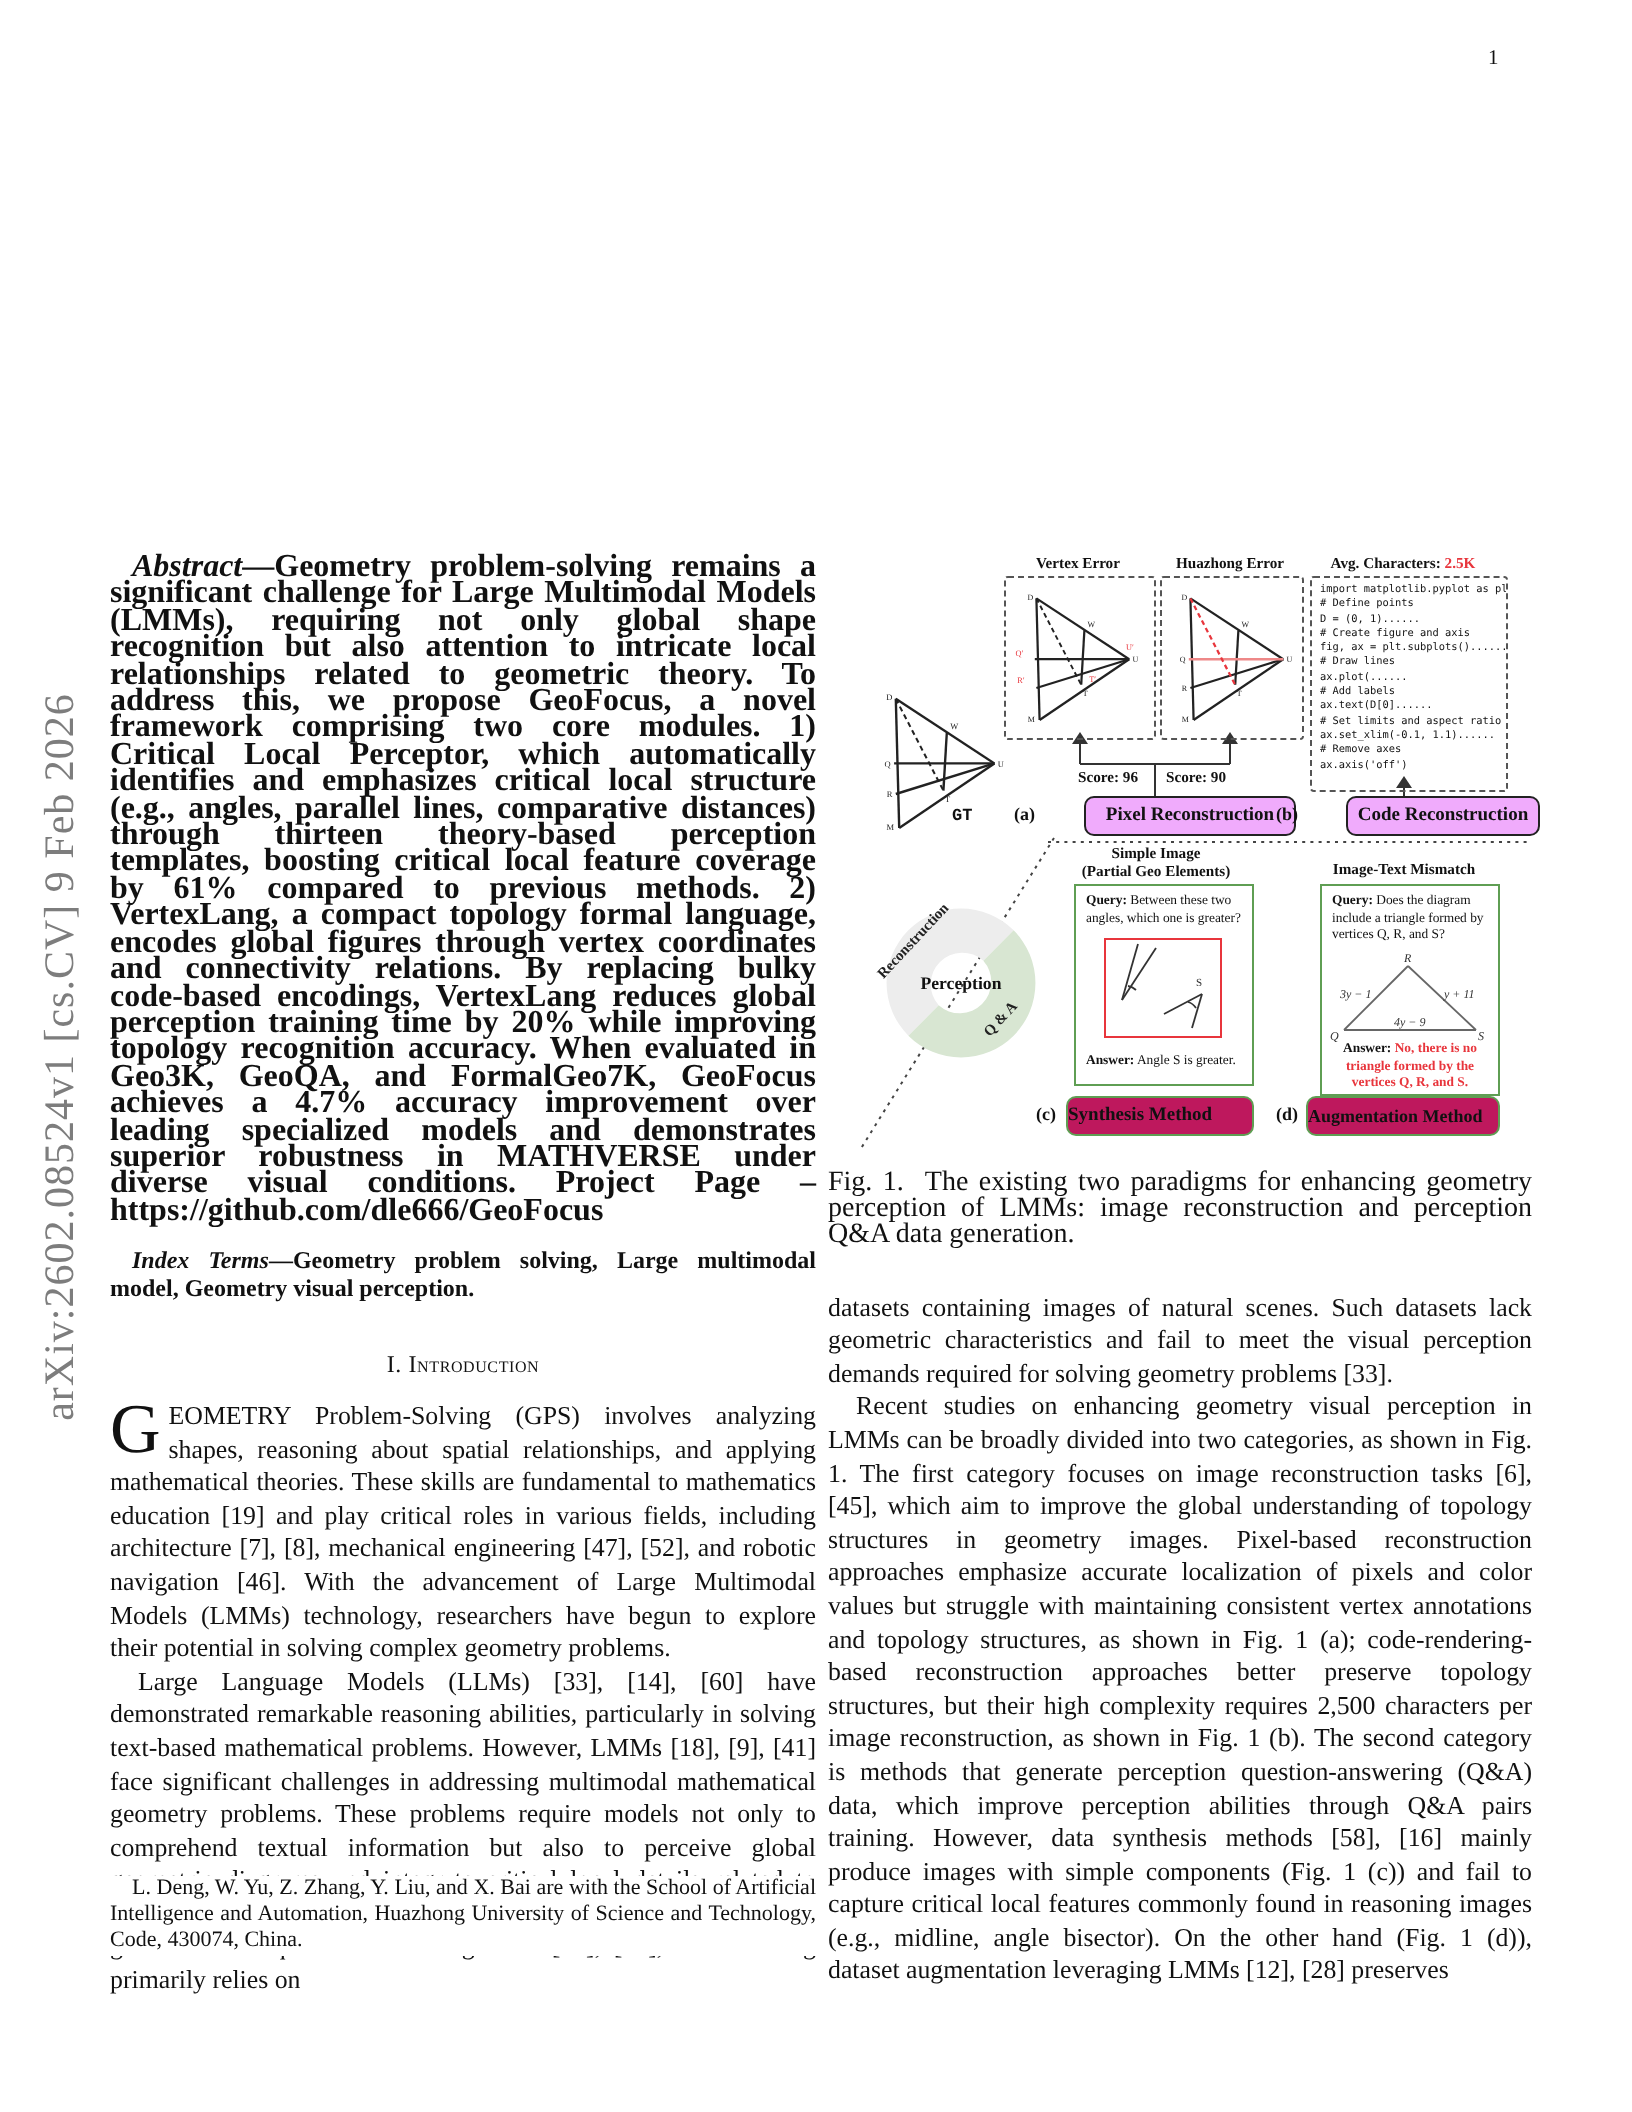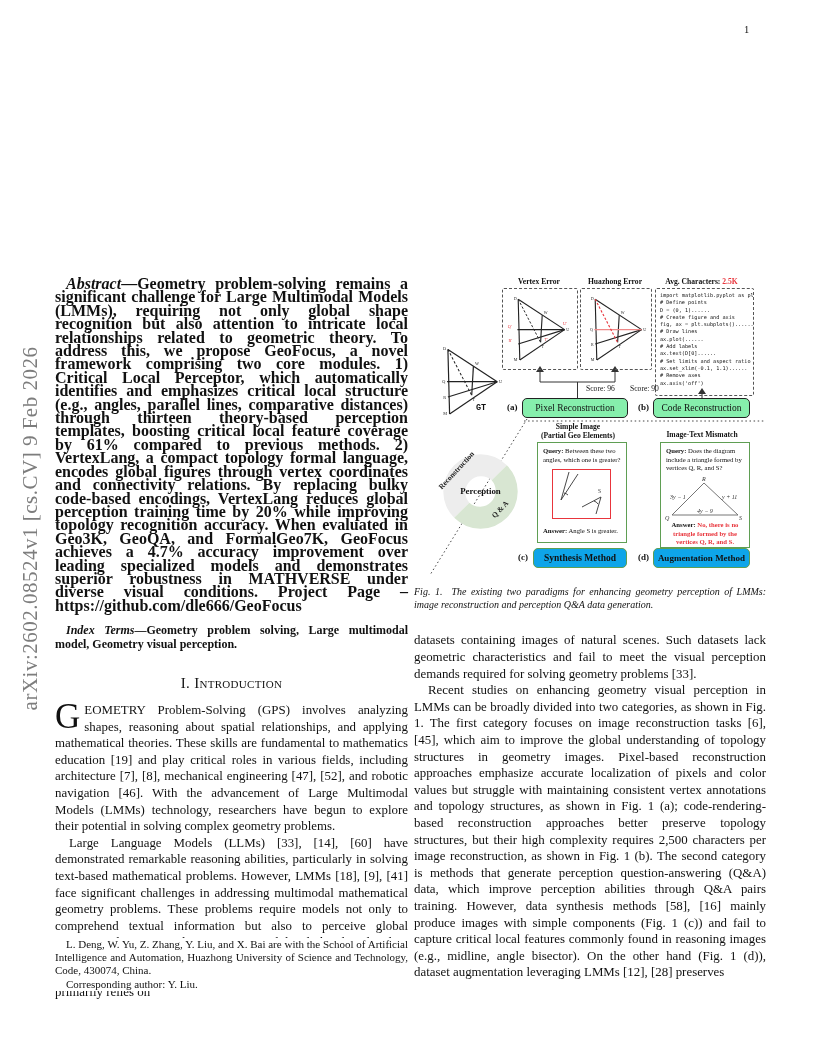--- a/index.html
+++ b/index.html
@@ -11,44 +11,44 @@
              font-size:21px;color:#7d7d7d;letter-spacing:.5px;white-space:nowrap;}
   .titleblock{position:absolute;top:78px;left:108px;width:600px;text-align:center;}
   .titleblock h1{margin:0;font-size:28.5px;font-weight:400;line-height:36px;}
   .authors{margin-top:12px;font-size:14.5px;line-height:19px;}
   .colL{position:absolute;left:55px;top:277px;width:353px;}
   .colR{position:absolute;left:414px;top:272px;width:352px;}
   p{margin:0;}
   .abs{font-size:16px;font-weight:bold;line-height:13.4px;text-align:justify;text-indent:11px;}
   .abs .lead,.idx .lead{font-style:italic;}
   .idx{margin-top:12px;font-size:12px;font-weight:bold;line-height:13.4px;text-align:justify;text-indent:11px;}
-  h2.sec{margin:24px 0 10px 0;text-align:center;font-size:15px;font-weight:400;
+  h2.sec{margin:24px 0 10px 0;text-align:center;font-size:12px;font-weight:400;
          font-variant:small-caps;letter-spacing:.3px;}
   .body{font-size:12.9px;line-height:16.6px;text-align:justify;}
   .ind{text-indent:14px;}
   .dropcap{float:left;font-size:35px;line-height:27px;padding:1px 4px 0 0;}
   .fnotes{position:absolute;left:55px;top:938px;width:353px;background:#fff;
           font-size:11px;line-height:13.2px;text-align:justify;}
   .fnotes p{text-indent:11px;}
-  .caption{margin-top:7px;font-size:10px;line-height:13.2px;text-align:justify;font-style:italic;}
+  .caption{margin-top:7px;font-size:14px;line-height:13.2px;text-align:justify;}
   .rc1{margin-top:21px;}
   
   .fig{position:relative;width:352px;height:306px;}
   .fig .a{position:absolute;}
   .ftitle{font-size:7.6px;font-weight:bold;text-align:center;white-space:nowrap;}
   .dashbox{border:1.2px dashed #555;border-radius:2px;}
   .codebox{font-family:"DejaVu Sans Mono",monospace;font-size:5.2px;line-height:7.3px;
            padding:3px 0 0 4px;white-space:nowrap;overflow:hidden;}
   .red{color:#e8353c;}
-  .score{font-size:7.6px;font-weight:normal;white-space:nowrap;margin-left:47px;}
+  .score{font-size:7.6px;font-weight:bold;white-space:nowrap;}
   .ablabel{font-size:9px;font-weight:bold;}
-  .graybtn{background:#86efac;border:1.4px solid #222;border-radius:5px;
-           font-size:9.5px;font-weight:normal;text-align:center;line-height:18px;}
-  .greenbtn{background:#0ea5e9;border:1.4px solid #5f9e53;border-radius:5px;
-            font-size:9px;font-weight:bold;text-align:center;line-height:18px;}
+  .graybtn{background:#f0abfc;border:1.4px solid #222;border-radius:5px;
+           font-size:9.5px;font-weight:bold;text-align:center;line-height:18px;margin-left:20px;}
+  .greenbtn{background:#be185d;border:1.4px solid #5f9e53;border-radius:5px;
+            font-size:9px;font-weight:bold;line-height:18px;}
   .gbox{background:#fff;border:1.1px solid #5f9e53;}
   .qa{font-size:6.7px;line-height:8.6px;text-align:left;}
   .qa b{font-weight:bold;}
   .gtlabel{font-size:8.5px;font-weight:bold;font-family:Liberation Mono, monospace;}
 </style>
 </head>
 <body>
 
 <div class="page">
 
@@ -59,21 +59,20 @@
   <section class="colL">
     <p class="abs"><span class="lead">Abstract</span><span>—Geometry problem-solving remains a significant challenge for Large Multimodal Models (LMMs), requiring not only global shape recognition but also attention to intricate local relationships related to geometric theory. To address this, we propose GeoFocus, a novel framework comprising two core modules. 1) Critical Local Perceptor, which automatically identifies and emphasizes critical local structure (e.g., angles, parallel lines, comparative distances) through thirteen theory-based perception templates, boosting critical local feature coverage by 61% compared to previous methods. 2) VertexLang, a compact topology formal language, encodes global figures through vertex coordinates and connectivity relations. By replacing bulky code-based encodings, VertexLang reduces global perception training time by 20% while improving topology recognition accuracy. When evaluated in Geo3K, GeoQA, and FormalGeo7K, GeoFocus achieves a 4.7% accuracy improvement over leading specialized models and demonstrates superior robustness in MATHVERSE under diverse visual conditions. Project Page – </span><span>https://github.com/dle666/GeoFocus</span></p>
     <p class="idx"><span class="lead">Index Terms</span><span>—Geometry problem solving, Large multimodal model, Geometry visual perception.</span></p>
     <h2 class="sec">I. Introduction</h2>
     <p class="body"><span class="dropcap">G</span><span>EOMETRY Problem-Solving (GPS) involves analyzing shapes, reasoning about spatial relationships, and applying mathematical theories. These skills are fundamental to mathematics education [19] and play critical roles in various fields, including architecture [7], [8], mechanical engineering [47], [52], and robotic navigation [46]. With the advancement of Large Multimodal Models (LMMs) technology, researchers have begun to explore their potential in solving complex geometry problems.</span></p>
     <p class="body ind">Large Language Models (LLMs) [33], [14], [60] have demonstrated remarkable reasoning abilities, particularly in solving text-based mathematical problems. However, LMMs [18], [9], [41] face significant challenges in addressing multimodal mathematical geometry problems. These problems require models not only to comprehend textual information but also to perceive global geometric diagrams and integrate critical local details related to geometric theories. Although LMMs exhibit notable effectiveness in general visual question-answering tasks [23], [38], their training primarily relies on</p>
   </section>
 
   <section class="fnotes">
     <p>L. Deng, W. Yu, Z. Zhang, Y. Liu, and X. Bai are with the School of Artificial Intelligence and Automation, Huazhong University of Science and Technology, Code, 430074, China.</p>
-    <p>Corresponding author: Y. Liu.</p>
   </section>
 
   <section class="colR">
 
     <div class="fig">
 
       <svg class="a" style="left:0;top:0;" width="352" height="306" viewBox="0 0 352 306">
         <g stroke="#333" stroke-width="1" fill="none">
           <line x1="126" y1="110" x2="126" y2="99"></line>
           <line x1="201" y1="110" x2="201" y2="99"></line>

